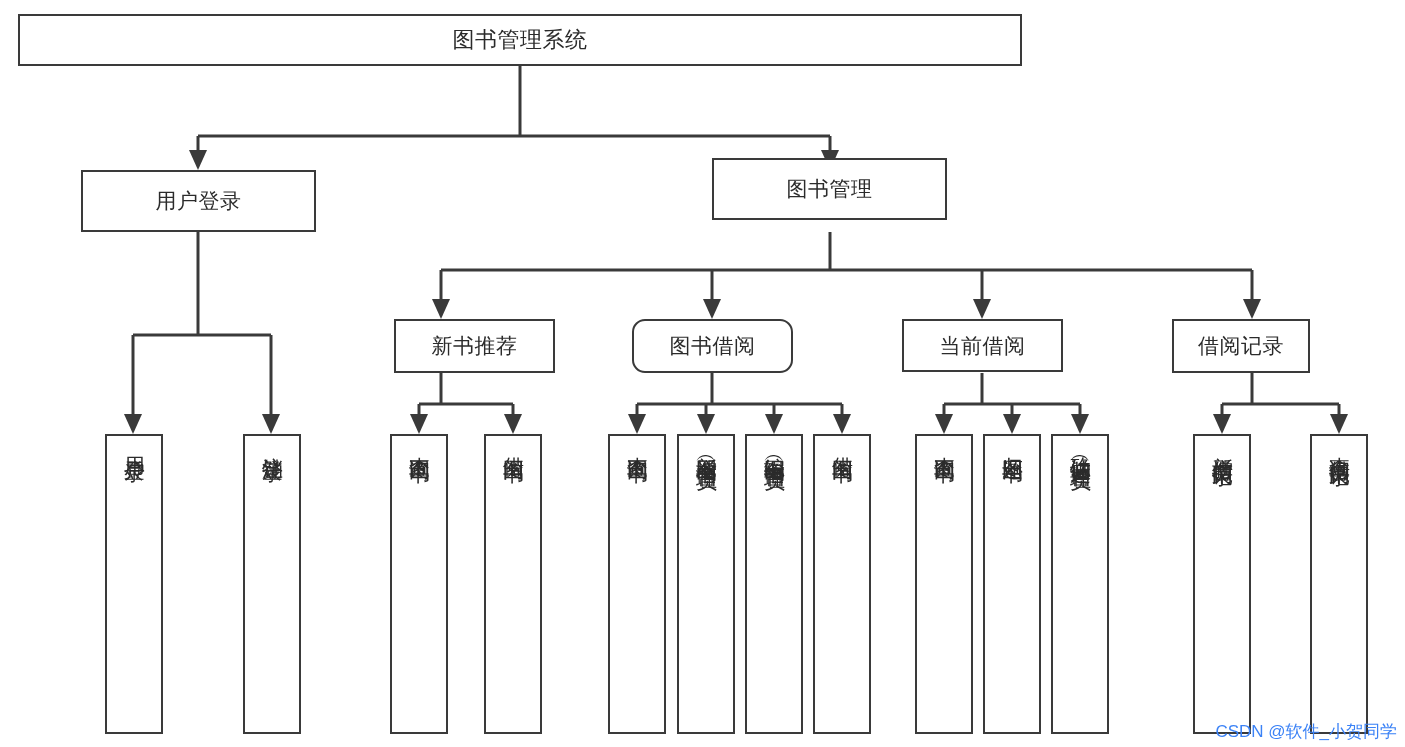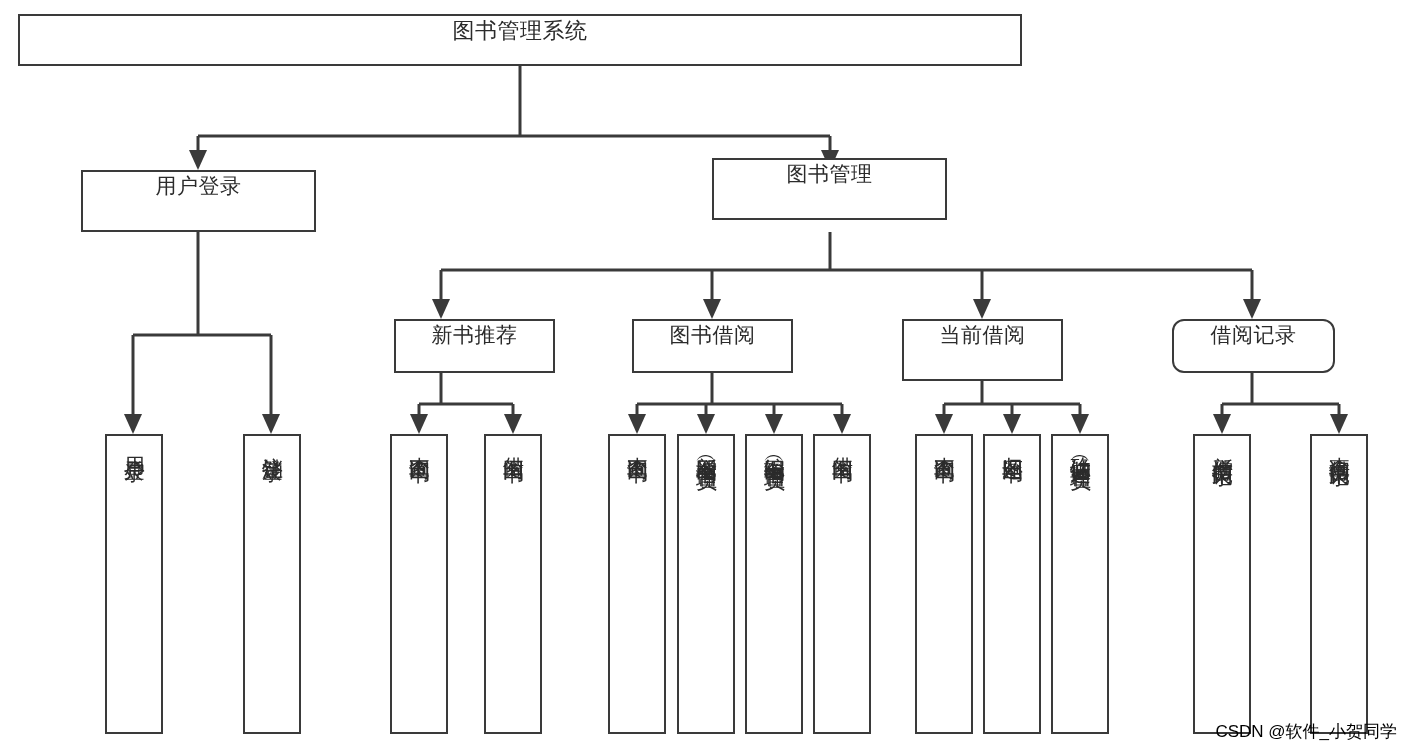--- a/index.html
+++ b/index.html
@@ -23,20 +23,21 @@
     top: 0;
     width: 1405px;
     height: 747px;
   }
   .node {
     position: absolute;
     box-sizing: border-box;
     background: #ffffff;
     border: 2px solid #3a3a3a;
     display: flex;
+    align-items: center;
     justify-content: center;
     z-index: 2;
   }
   .node-label {
     color: #2b2b2b;
     white-space: nowrap;
     letter-spacing: 0.5px;
   }
   .node.horizontal .node-label {
     writing-mode: horizontal-tb;
@@ -53,21 +54,21 @@
     font-size: 21px;
     line-height: 1.18;
     letter-spacing: 2px;
   }
   .node.root .node-label { font-size: 22px; }
   .watermark {
     position: absolute;
     right: 8px;
     bottom: 4px;
     font-size: 17px;
-    color: #000000;
+    color: #3b82f6;
     z-index: 3;
     white-space: nowrap;
     font-family: "Liberation Sans", "DejaVu Sans", sans-serif;
   }
 </style>
 </head>
 <body>
 
 <div id="canvas">
 
@@ -136,27 +137,27 @@
       </div>
       <div class="node horizontal" style="left: 81px; top: 170px; width: 235px; height: 62px;">
         <span class="node-label">用户登录</span>
       </div>
       <div class="node horizontal" style="left: 712px; top: 158px; width: 235px; height: 62px;">
         <span class="node-label">图书管理</span>
       </div>
       <div class="node horizontal" style="left: 361px; top: 319px; width: 161px; height: 54px; margin-left: 33px;">
         <span class="node-label">新书推荐</span>
       </div>
-      <div class="node horizontal" style="left: 632px; top: 319px; width: 161px; height: 54px;">
+      <div class="node horizontal" style="left: 632px; top: 319px; width: 161px; height: 54px; border-radius: 13px;">
         <span class="node-label">图书借阅</span>
       </div>
-      <div class="node horizontal" style="left: 902px; top: 319px; width: 161px; height: 62px;">
+      <div class="node horizontal" style="left: 902px; top: 319px; width: 161px; height: 53px;">
         <span class="node-label">当前借阅</span>
       </div>
-      <div class="node horizontal" style="left: 1172px; top: 319px; width: 163px; height: 54px; border-radius: 12px;">
+      <div class="node horizontal" style="left: 1172px; top: 319px; width: 138px; height: 54px;">
         <span class="node-label">借阅记录</span>
       </div>
       <div class="node vertical" style="left: 105px; top: 434px; width: 58px; height: 300px;">
         <span class="node-label">用户登录</span>
       </div>
       <div class="node vertical" style="left: 243px; top: 434px; width: 58px; height: 300px;">
         <span class="node-label">注销登录</span>
       </div>
       <div class="node vertical" style="left: 390px; top: 434px; width: 58px; height: 300px;">
         <span class="node-label">查询图书</span>

